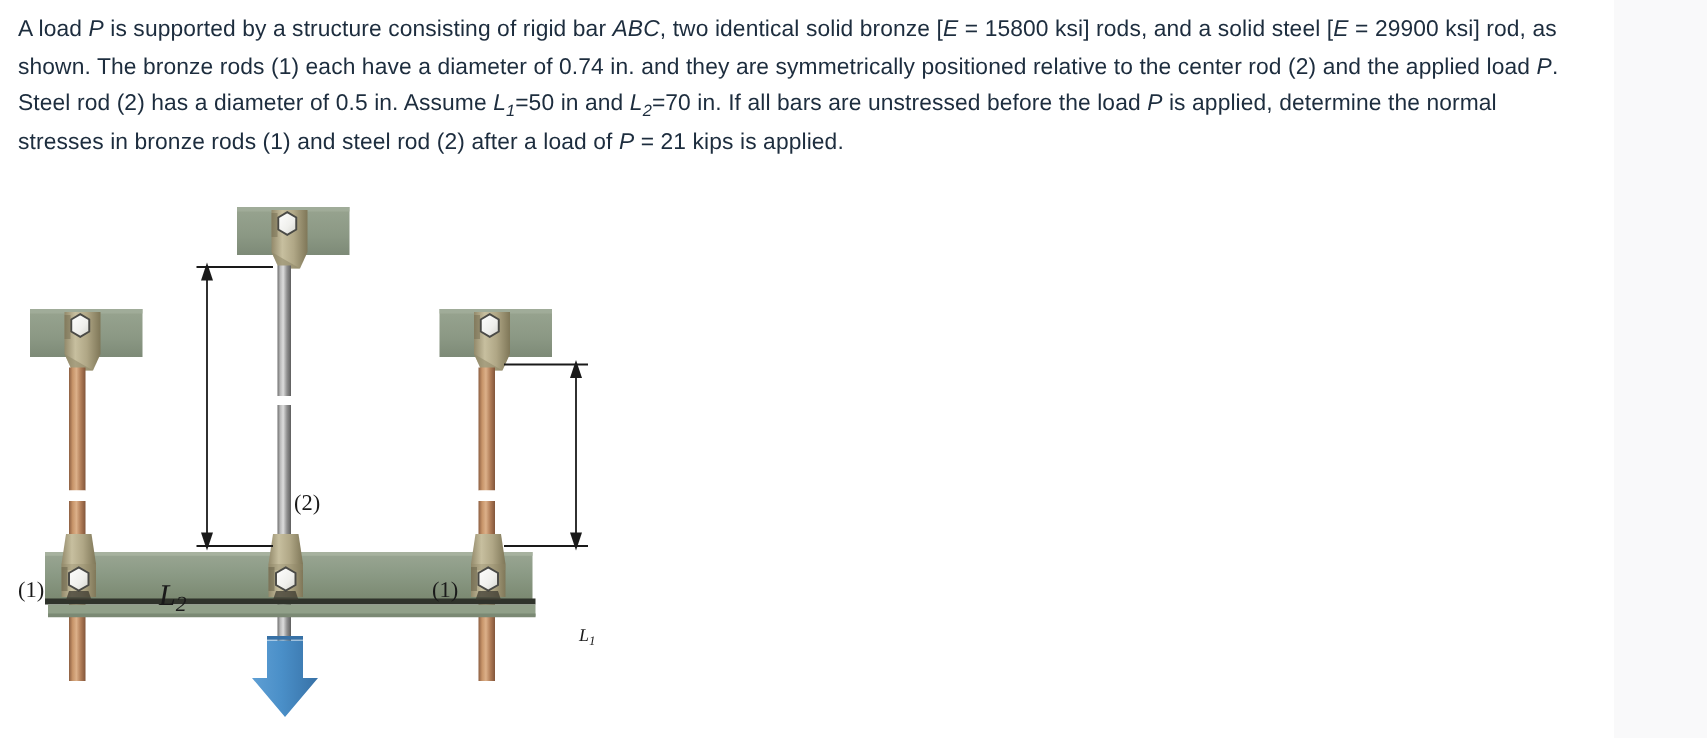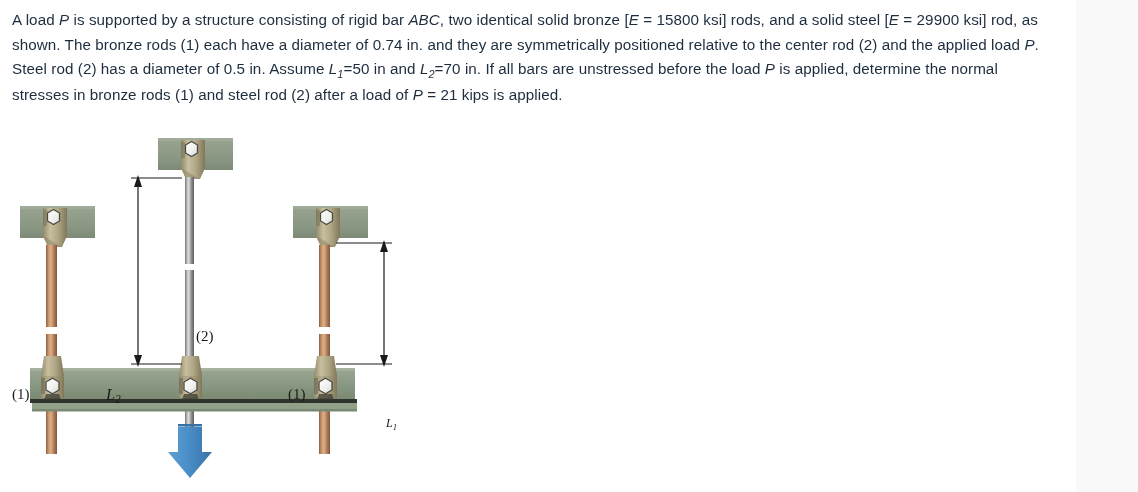--- a/index.html
+++ b/index.html
@@ -68,21 +68,21 @@
   .fig-label.italic { font-style: italic; }
   .fig-label sub {
     font-size: 0.72em;
     vertical-align: baseline;
     position: relative;
     top: 0.30em;
   }
   .lbl-2   { left: 196px; top: 200px; }
   .lbl-1a  { left: 12px;  top: 258px; }
   .lbl-1b  { left: 288px; top: 258px; }
-  .lbl-L2  { left: 106px; top: 258px; font-size: 16px; }
+  .lbl-L2  { left: 106px; top: 258px; font-size: 20px; }
   .lbl-L1  { left: 386px; top: 288px; font-size: 12px; }
 </style>
 </head>
 <body>
 
 <div id="page">
 
   <div id="right-panel"></div>
 
   <div id="statement">

